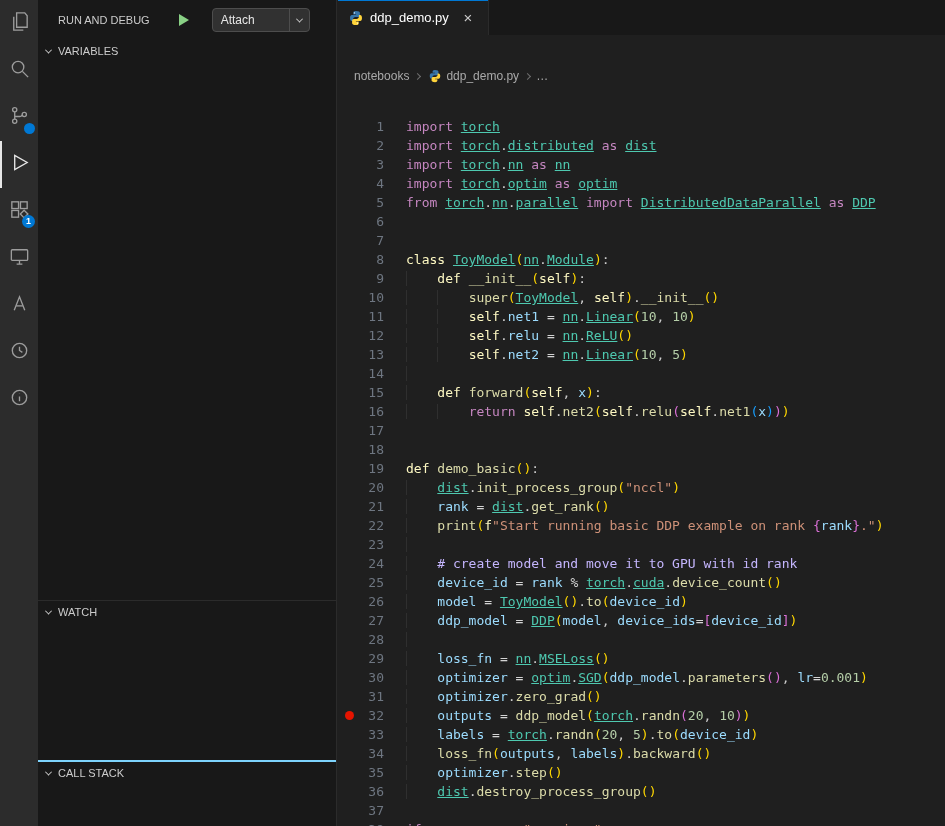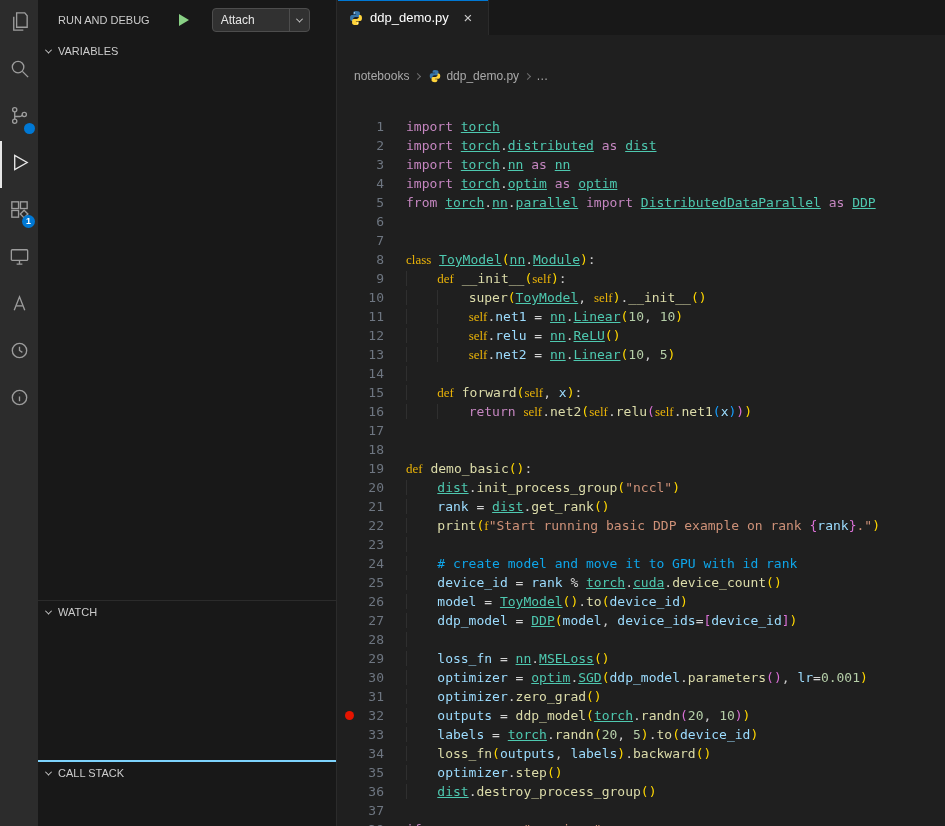--- a/index.html
+++ b/index.html
@@ -69,27 +69,27 @@
   .line { display:flex; height:19px; line-height:19px; }
   .gutter { width:68px; flex:none; position:relative; }
   .lnum { position:absolute; right:22px; top:0; color:#6e7681; }
   .bp { position:absolute; left:7px; top:5px; width:9px; height:9px; border-radius:50%; background:#e51400; }
   .lcontent { flex:1; white-space:pre; }
   .line.current { background:rgba(255,255,255,0.045); }
   .line.current .lnum { color:#22c55e; }
   .cursor { display:inline-block; width:2px; height:15px; background:#ffffff; vertical-align:middle; margin-top:-2px; }
 
   .tk-kw  { color:#c586c0; }
-  .tk-kb  { color:#eab308;font-family:Liberation Serif, serif; }
+  .tk-kb  { color:#fef9c3; }
   .tk-mod { color:#4ec9b0;text-decoration:underline; }
   .tk-fn  { color:#dcdcaa; }
   .tk-var { color:#9cdcfe; }
   .tk-str { color:#ce9178; }
   .tk-num { color:#b5cea8; }
-  .tk-com { color:#0ea5e9;margin-top:29px; }
+  .tk-com { color:#c4b5fd;margin-top:29px; }
   .tk-op  { color:#d4d4d4; }
   .tk-txt { color:#cccccc; }
   .tk-b1  { color:#ffd700; }
   .tk-b2  { color:#da70d6; }
   .tk-b3  { color:#179fff; }
   .tk-ind { box-shadow: inset 1px 0 0 #2f2f2f; }
 </style>
 </head>
 <body>
 

